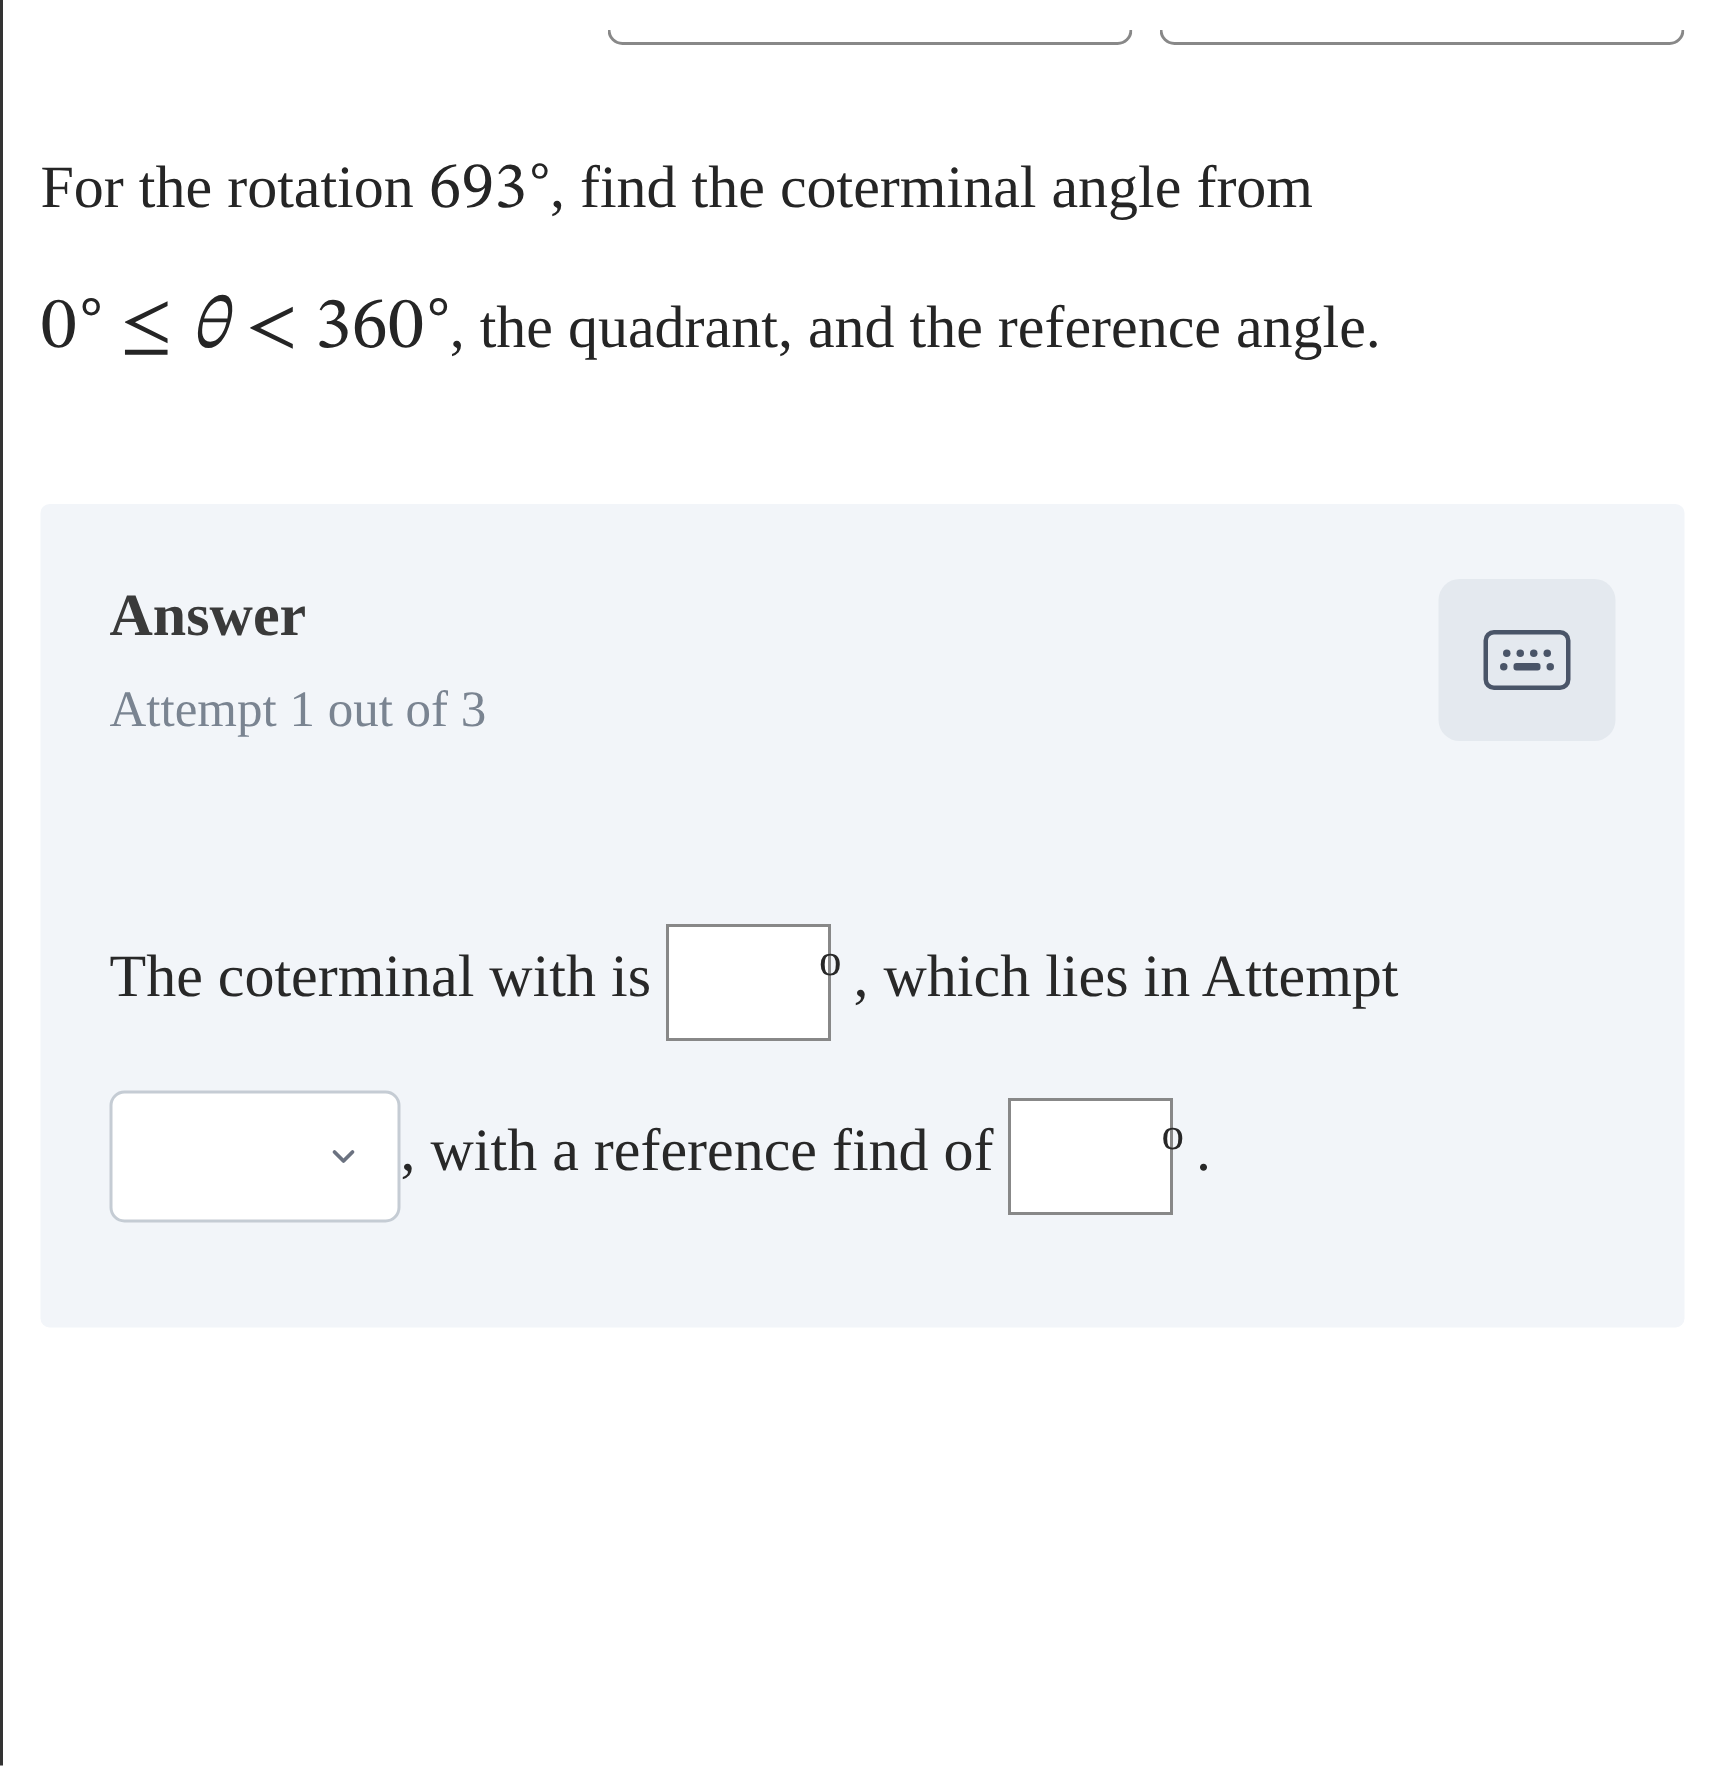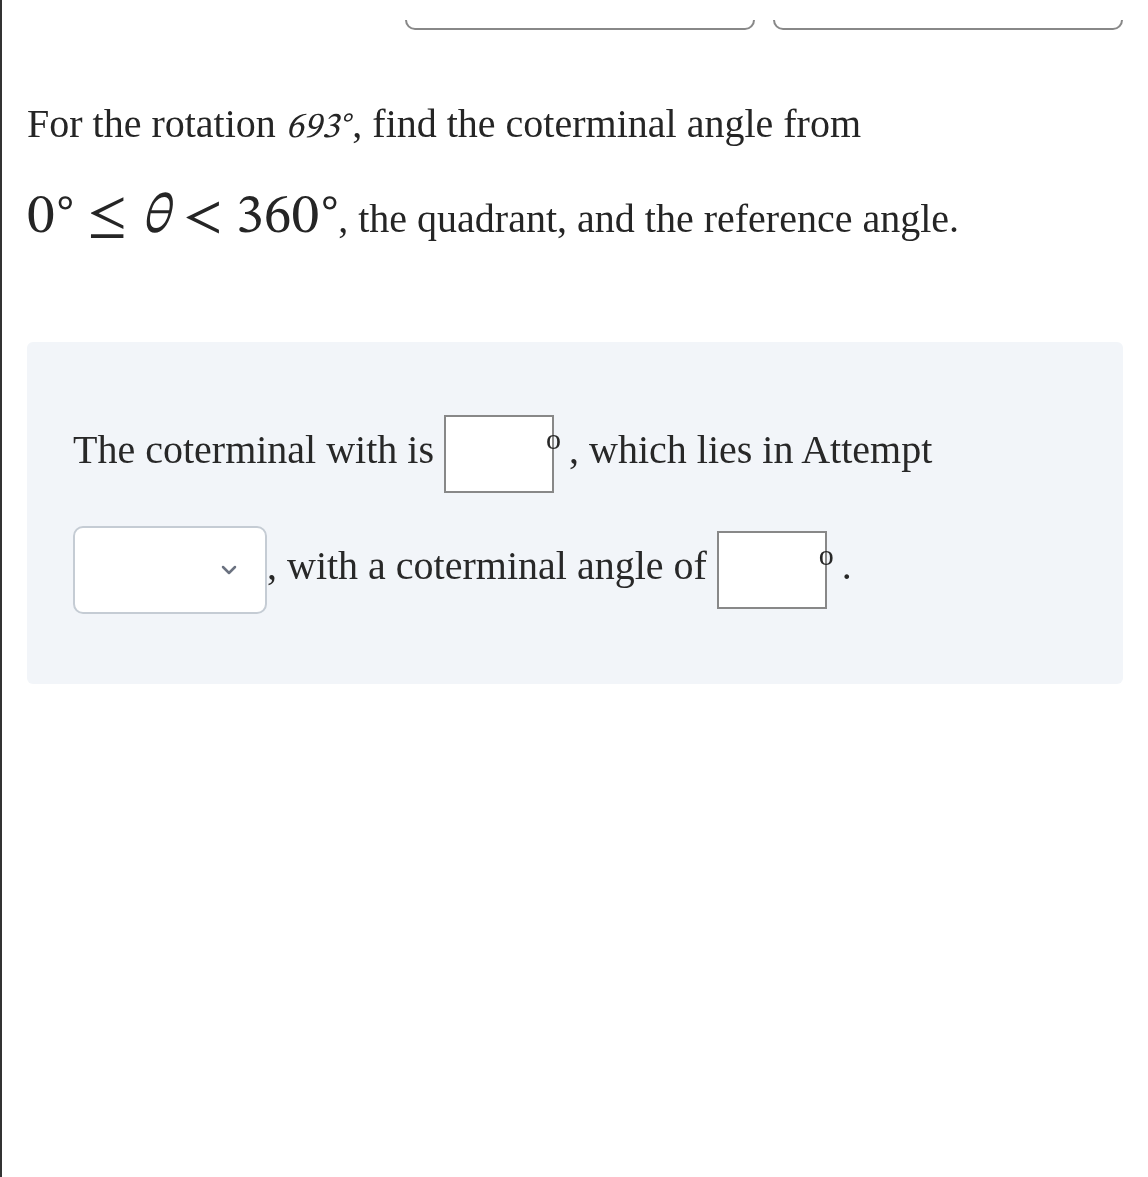--- a/index.html
+++ b/index.html
@@ -35,30 +35,29 @@
     .question-text {
       font-size: 40px;
       line-height: 1.95;
       color: #252525;
       margin-bottom: 70px;
     }
     .math {
       font-family: 'Cambria Math', 'STIX Two Math', Georgia, serif;
     }
     .rotation {
-      font-size: 36px;
-      font-style: italic;
+      font-size: 44px;
     }
     .degree {
       font-size: 0.7em;
       vertical-align: super;
       margin-left: 2px;
     }
     .math-expr {
-      font-size: 56px;
+      font-size: 49px;
     }
     .theta {
       font-style: italic;
       font-family: 'Cambria Math', 'STIX Two Math', Georgia, serif;
     }
     .answer-panel {
       background: #f2f5f9;
       border-radius: 6px;
       padding: 50px 46px 60px 46px;
     }
@@ -171,21 +170,42 @@
 <div class="top-buttons">
   <div class="top-button"></div>
   <div class="top-button"></div>
 </div>
 
 <div class="question-text">
   <span>For the rotation </span><span class="math rotation nowrap"><span>693</span><span class="degree">∘</span></span><span>, find the coterminal angle from </span><span class="math math-expr nowrap"><span>0</span><span class="degree">∘</span>&nbsp;<span>≤</span>&nbsp;<span class="theta">θ</span>&nbsp;<span>&lt;</span>&nbsp;<span>360</span><span class="degree">∘</span></span><span>, the quadrant, and the reference angle.</span>
 </div>
 
 <div class="answer-panel">
+  <div class="answer-header">
+    <div>
+      <div class="answer-title">Answer</div>
+      <div class="attempt-text">Attempt 1 out of 3</div>
+    </div>
+    <button class="keyboard-btn">
+      <span class="keyboard-icon-box">
+        <span class="keyboard-row">
+          <span class="keyboard-dot"></span>
+          <span class="keyboard-dot"></span>
+          <span class="keyboard-dot"></span>
+          <span class="keyboard-dot"></span>
+        </span>
+        <span class="keyboard-row">
+          <span class="keyboard-dot"></span>
+          <span class="keyboard-space"></span>
+          <span class="keyboard-dot"></span>
+        </span>
+      </span>
+    </button>
+  </div>
 
   <div class="answer-body">
     <span>The coterminal with is </span><input type="text" class="input-box" value="" style=""><span class="deg-after">o</span><span>, which lies in Attempt </span><span class="select-box">
         <svg class="chevron-down" viewBox="0 0 24 24" fill="none" stroke="#6b7280" stroke-width="2.5" stroke-linecap="round" stroke-linejoin="round">
           <polyline points="6 9 12 15 18 9"></polyline>
         </svg>
-      </span><span>, with a coterminal angle of </span><input type="text" class="input-box input-box-small" value="" style=""><span class="deg-after">o</span><span>.</span>
+      </span><span>, with a reference find of </span><input type="text" class="input-box input-box-small" value="" style=""><span class="deg-after">o</span><span>.</span>
   </div>
 </div>
 
 </body></html>

